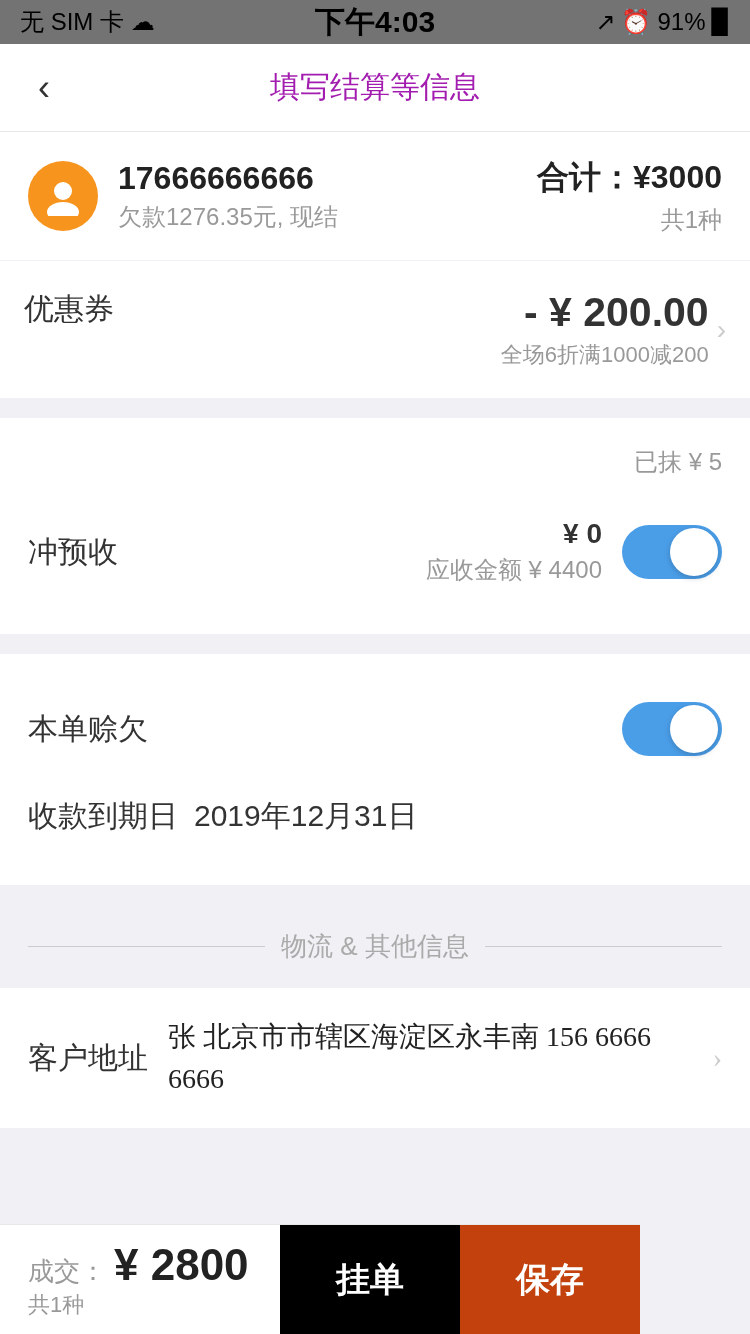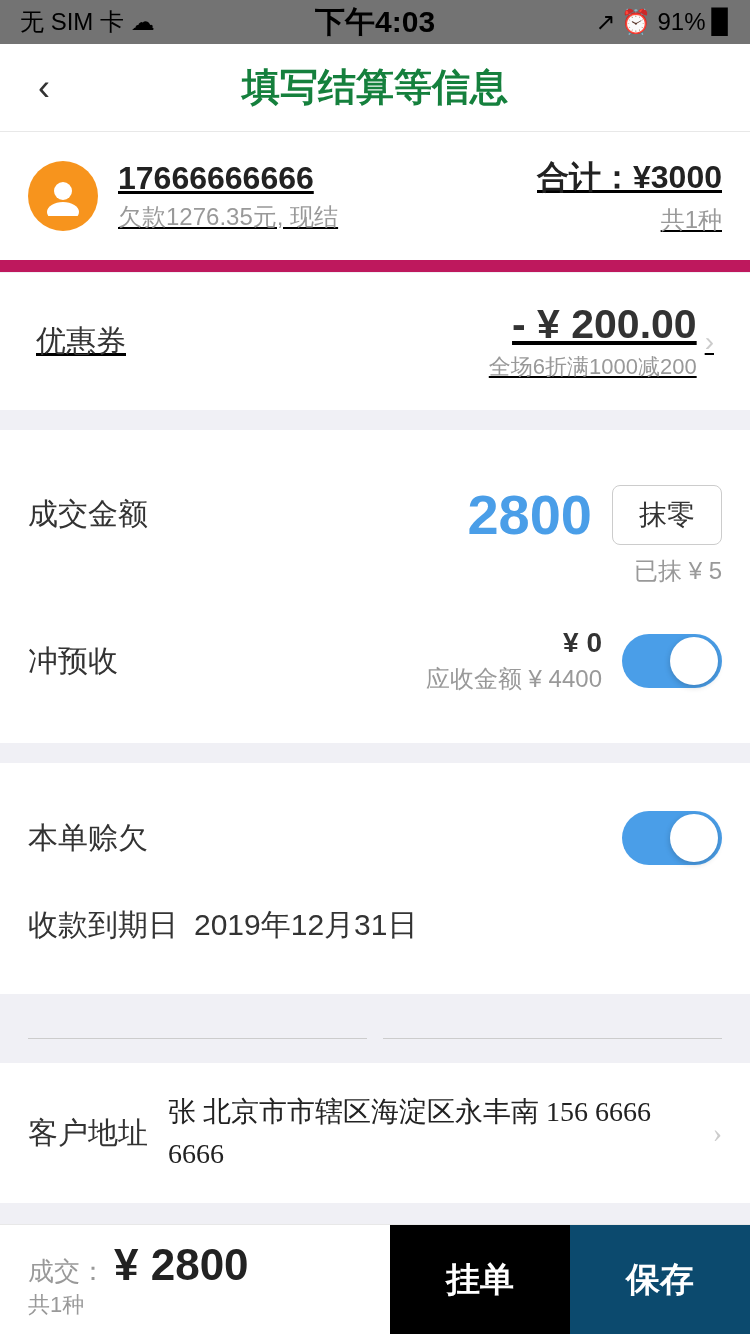--- a/index.html
+++ b/index.html
@@ -40,36 +40,35 @@
     }
     .nav-back {
       position: absolute;
       left: 28px;
       font-size: 36px;
       color: #333;
       cursor: pointer;
       padding: 10px;
     }
     .nav-title {
-      font-size: 38px;
-      font-weight: 700;
-      color: #15803d;
+      font-size: 30px;
+      font-weight: 400;
+      color: #a21caf;
     }
 
     
     .content {
       flex: 1;
       background: #f0f0f5;
     }
 
     
     .card {
-      background: #be185d;
+      background: #fca5a5;
       margin-bottom: 20px;
-      text-decoration: underline;
     }
 
     
     .user-row {
       display: flex;
       align-items: center;
       padding: 24px 28px;
       background: #fff;
     }
     .avatar {
@@ -88,26 +87,24 @@
     .user-info { flex: 1; }
     .user-phone { font-size: 32px; font-weight: 600; color: #222; }
     .user-debt { font-size: 24px; color: #999; margin-top: 4px; }
     .user-total { text-align: right; }
     .total-amount { font-size: 32px; font-weight: 600; color: #222; }
     .total-count { font-size: 24px; color: #999; margin-top: 4px; }
 
     
     .coupon-row {
       display: flex;
-      align-items: center;
-      justify-content: space-between;
-      padding: 28px 36px;
+      justify-content: space-between;
+      padding: 28px 24px;
       background: #fff;
       border-top: 1px solid #f0f0f5;
-      margin-top: 12px;
     }
     .coupon-label { font-size: 30px; color: #333; }
     .coupon-discount { font-size: 41px; font-weight: 600; color: #333; }
     .coupon-desc { font-size: 22px; color: #999; margin-top: 4px; text-align: right; }
     .coupon-right-content { text-align: right; }
     .chevron-right { font-size: 28px; color: #ccc; margin-left: 8px; }
 
     
     .section {
       background: #fff;
@@ -189,21 +186,21 @@
       font-family: Liberation Serif, serif;
     }
     .address-label { font-size: 30px; color: #333; flex-shrink: 0; margin-right: 20px; }
     .address-content { font-size: 28px; color: #222; flex: 1; line-height: 1.5; }
 
     
     .bottom-bar {
       position: fixed;
       bottom: 0;
       left: 0;
-      width: 750px;
+      width: 640px;
       height: 110px;
       background: #fff;
       display: flex;
       align-items: center;
       border-top: 1px solid #e8e8e8;
     }
     .bottom-info {
       flex: 1;
       padding: 0 28px;
     }
@@ -218,21 +215,21 @@
       align-items: center;
       justify-content: center;
       font-size: 34px;
       color: #fff;
       font-weight: 600;
       cursor: pointer;
     }
     .btn-save {
       width: 180px;
       height: 110px;
-      background: #0c4a6e;
+      background: #c2410c;
       display: flex;
       align-items: center;
       justify-content: center;
       font-size: 34px;
       color: #fff;
       font-weight: 600;
       cursor: pointer;
     }
 
     .spacer { height: 130px; }
@@ -285,27 +282,20 @@
           <div class="coupon-discount">- ¥ 200.00</div>
           <div class="coupon-desc">全场6折满1000减200</div>
         </div>
         <span class="chevron-right">›</span>
       </div>
     </div>
   </div>
 
   <div class="section">
 
-    <div class="amount-row">
-      <div class="row-label">成交金额</div>
-      <div style="display:flex;align-items:center;gap:20px;">
-        <div class="amount-big">2800</div>
-        <div class="round-btn">抹零</div>
-      </div>
-    </div>
     <div class="already-offset">已抹  ¥ 5</div>
 
     <div class="row">
       <div class="row-label">冲预收</div>
       <div style="display:flex;align-items:center;gap:20px;">
         <div class="row-right-group">
           <div class="pre-amount">¥ 0</div>
           <div class="receivable">应收金额 ¥ 4400</div>
         </div>
         <div class="toggle">
@@ -326,20 +316,21 @@
     <div class="row">
       <div style="display:flex;align-items:center;gap:16px;">
         <div class="row-label">收款到期日</div>
         <div class="row-label">2019年12月31日</div>
       </div>
     </div>
   </div>
 
   <div class="logistics-divider">
     <div class="logistics-line"></div>
+    <div class="logistics-text">物流 &amp; 其他信息</div>
     <div class="logistics-line"></div>
   </div>
 
   <div class="address-row">
     <div class="address-label">客户地址</div>
     <div class="address-content">张 北京市市辖区海淀区永丰南 156 6666 6666</div>
     <span class="chevron-right">›</span>
   </div>
 
   <div class="spacer"></div>

